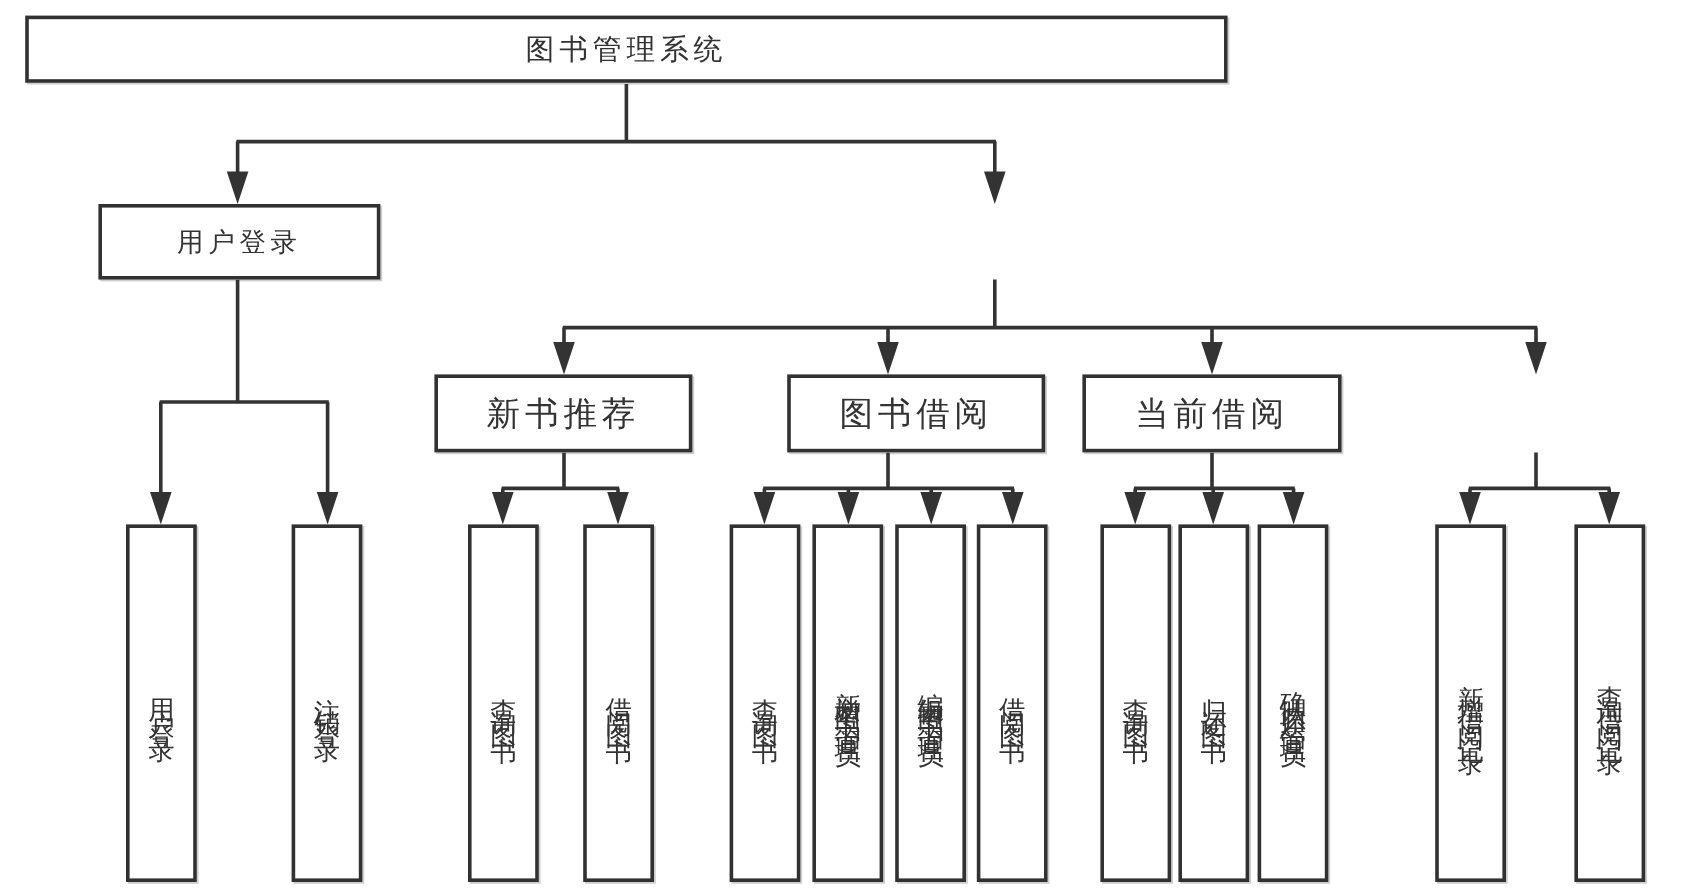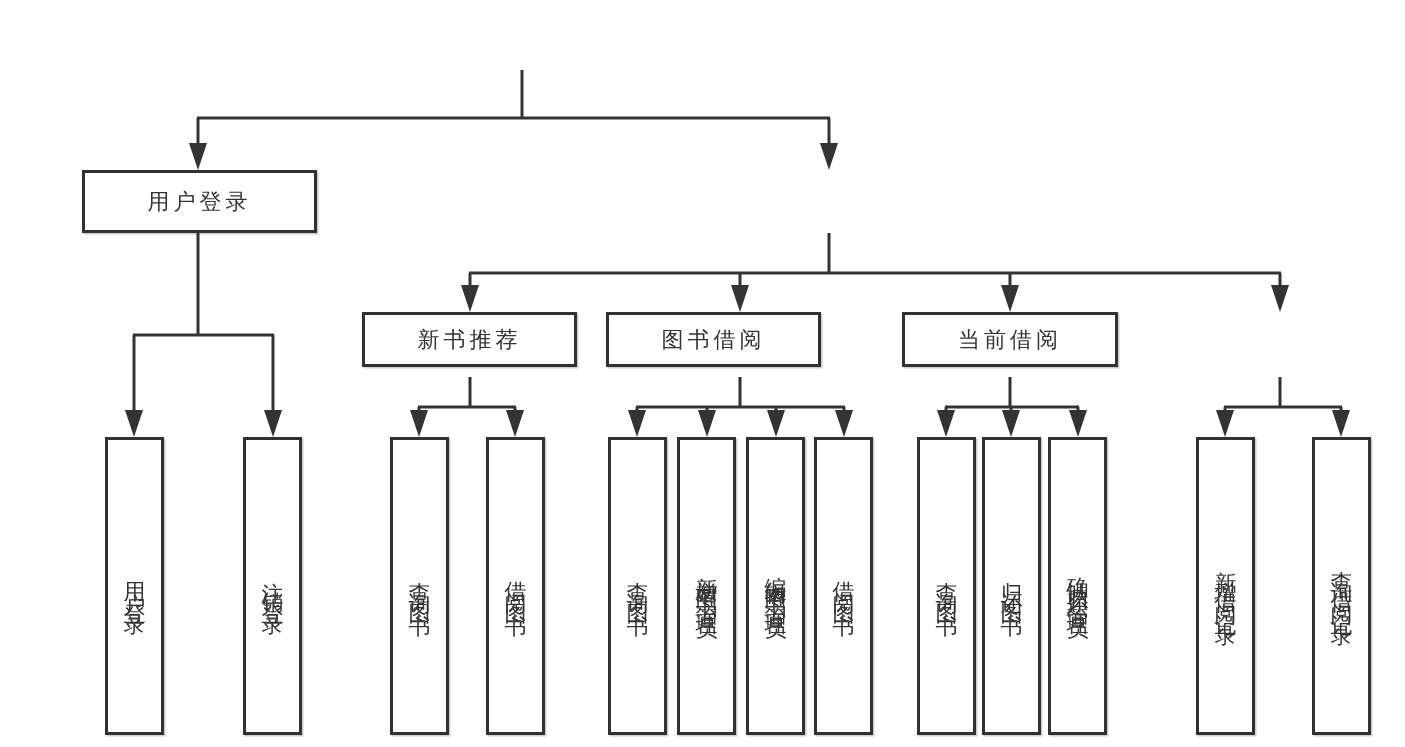--- a/index.html
+++ b/index.html
@@ -24,23 +24,23 @@
     color: #333333;
     display: flex;
     align-items: center;
     justify-content: center;
     box-shadow: 1.5px 1.5px 0 rgba(60,60,60,0.25);
   }
   .root-box { left: 21px; top: 13px; width: 1002px; height: 56px; font-size: 24px; letter-spacing: 4px; }
   .lv2 { top: 170px; width: 235px; height: 63px; font-size: 22px; letter-spacing: 4px; }
   .lv2.pos-a { left: 82px; }
   .lv2.pos-b { left: 710px; width: 237px; }
-  .lv3 { top: 312px; width: 215px; height: 55px; font-size: 22px; letter-spacing: 4px; }
+  .lv3 { top: 312px; width: 215px; height: 65px; font-size: 28px; letter-spacing: 4px; }
   .lv3.pos-1 { left: 362px; }
-  .lv3.pos-2 { left: 606px; font-family: Liberation Mono, monospace; }
+  .lv3.pos-2 { left: 656px; font-family: Liberation Mono, monospace; }
   .lv3.pos-3 { left: 902px; width: 216px; align-items: center; }
   .lv3.pos-4 { left: 1173px; }
   .leaf { top: 437px; width: 59px; height: 298px; }
   .vlbl {
     writing-mode: vertical-rl;
     text-orientation: mixed;
     font-size: 22px;
     line-height: 1;
     letter-spacing: 11px;
     white-space: nowrap;
@@ -87,20 +87,23 @@
       <polygon points="767,410 785,410 776,437"></polygon>
       <polygon points="835,410 853,410 844,437"></polygon>
       <polygon points="937,410 955,410 946,437"></polygon>
       <polygon points="1002,410 1020,410 1011,437"></polygon>
       <polygon points="1069,410 1087,410 1078,437"></polygon>
       <polygon points="1216,410 1234,410 1225,437"></polygon>
       <polygon points="1332,410 1350,410 1341,437"></polygon>
     </g>
   </svg>
 
+  <div class="box root-box">
+    <span>图书管理系统</span>
+  </div>
 
   <div class="box lv2 pos-a">
     <span>用户登录</span>
   </div>
 
   <div class="box lv3 pos-1">
     <span>新书推荐</span>
   </div>
   <div class="box lv3 pos-2">
     <span>图书借阅</span>

